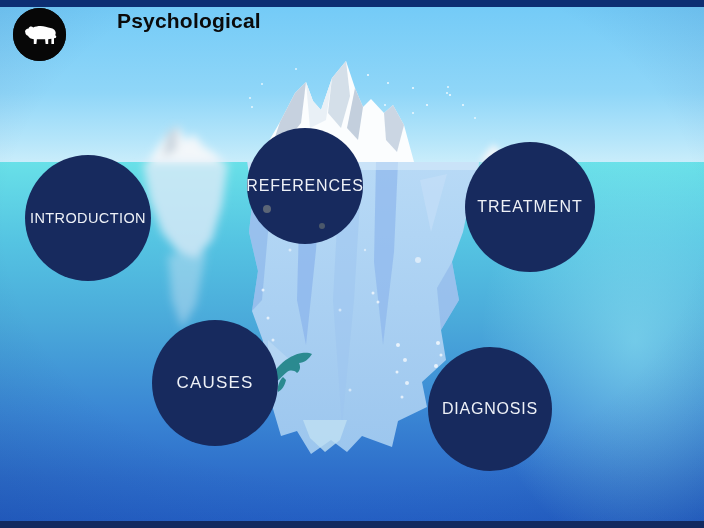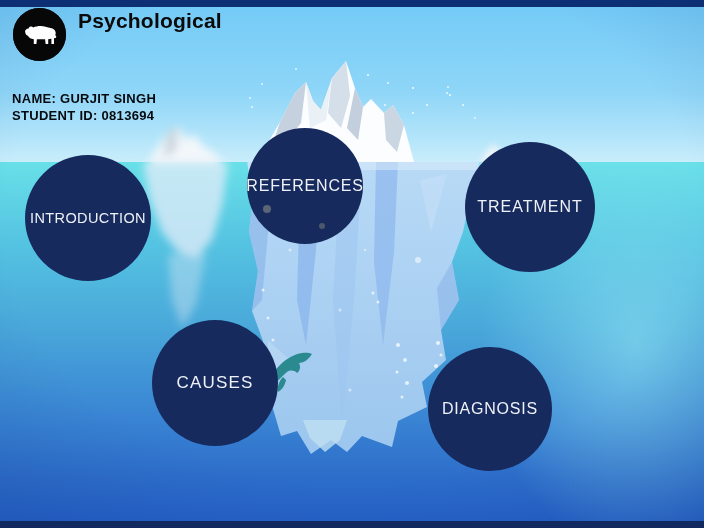--- a/index.html
+++ b/index.html
@@ -20,21 +20,21 @@
     background:radial-gradient(220px 300px at 635px 180px,rgba(150,235,245,.55),rgba(150,235,245,0) 70%);}
   .vignette{position:absolute;inset:0;z-index:8;pointer-events:none;
     background:radial-gradient(ellipse 560px 420px at 50% 42%,rgba(0,0,0,0) 62%,rgba(8,35,110,.16) 100%);}
   .scene{position:absolute;left:0;top:0;z-index:2;}
   
   .header{position:absolute;left:13px;top:8px;z-index:10;display:flex;align-items:flex-start;}
   .logo{width:53px;height:53px;border-radius:50%;background:#070707;flex:0 0 auto;
     display:flex;align-items:center;justify-content:center;}
   .title{margin:0 0 0 12px;padding-top:0;font-size:21px;line-height:25px;font-weight:800;
     color:#0a0a0a;letter-spacing:.2px;}
-  .title span{display:block;}
+  .title span{display:block;margin-left:39px;}
   .student{position:absolute;left:12px;top:90px;z-index:10;color:#06090e;
     font-size:13px;line-height:17px;font-weight:800;letter-spacing:.3px;}
   
   .topic{position:absolute;border-radius:50%;background:#172a5e;z-index:5;cursor:pointer;
     display:flex;align-items:center;justify-content:center;color:#eef1f7;}
   .topic .lbl{letter-spacing:.8px;font-weight:400;white-space:nowrap;}
   .t-introduction{left:25px;top:155px;width:126px;height:126px;}
   .t-introduction .lbl{font-size:14.5px;letter-spacing:.4px;}
   .t-references{left:247px;top:128px;width:116px;height:116px;}
   .t-references .lbl{font-size:16px;}
@@ -171,24 +171,20 @@
                    l-0.5,-4.6 l-8.2,0 l-0.5,4.6 l-2.6,0 l0,-4.7 c-2.9,-0.1 -4.9,-1.5 -5.9,-3.4
                    c-1.6,-0.3 -2.5,-1.6 -2.5,-3.2 z"></path>
         </g>
       </svg>
     </div>
     <h1 class="title">
       <span>Psychological</span>
     </h1>
   </div>
 
-  <div class="student">
-    <div>NAME: GURJIT SINGH</div>
-    <div>STUDENT ID: 0813694</div>
-  </div>
 
   <div class="topic t-introduction">
     <span class="lbl">INTRODUCTION</span>
   </div>
 
   <div class="topic t-references">
     <span class="lbl">REFERENCES</span>
     <span class="subdot d1"></span>
     <span class="subdot d2"></span>
   </div>

